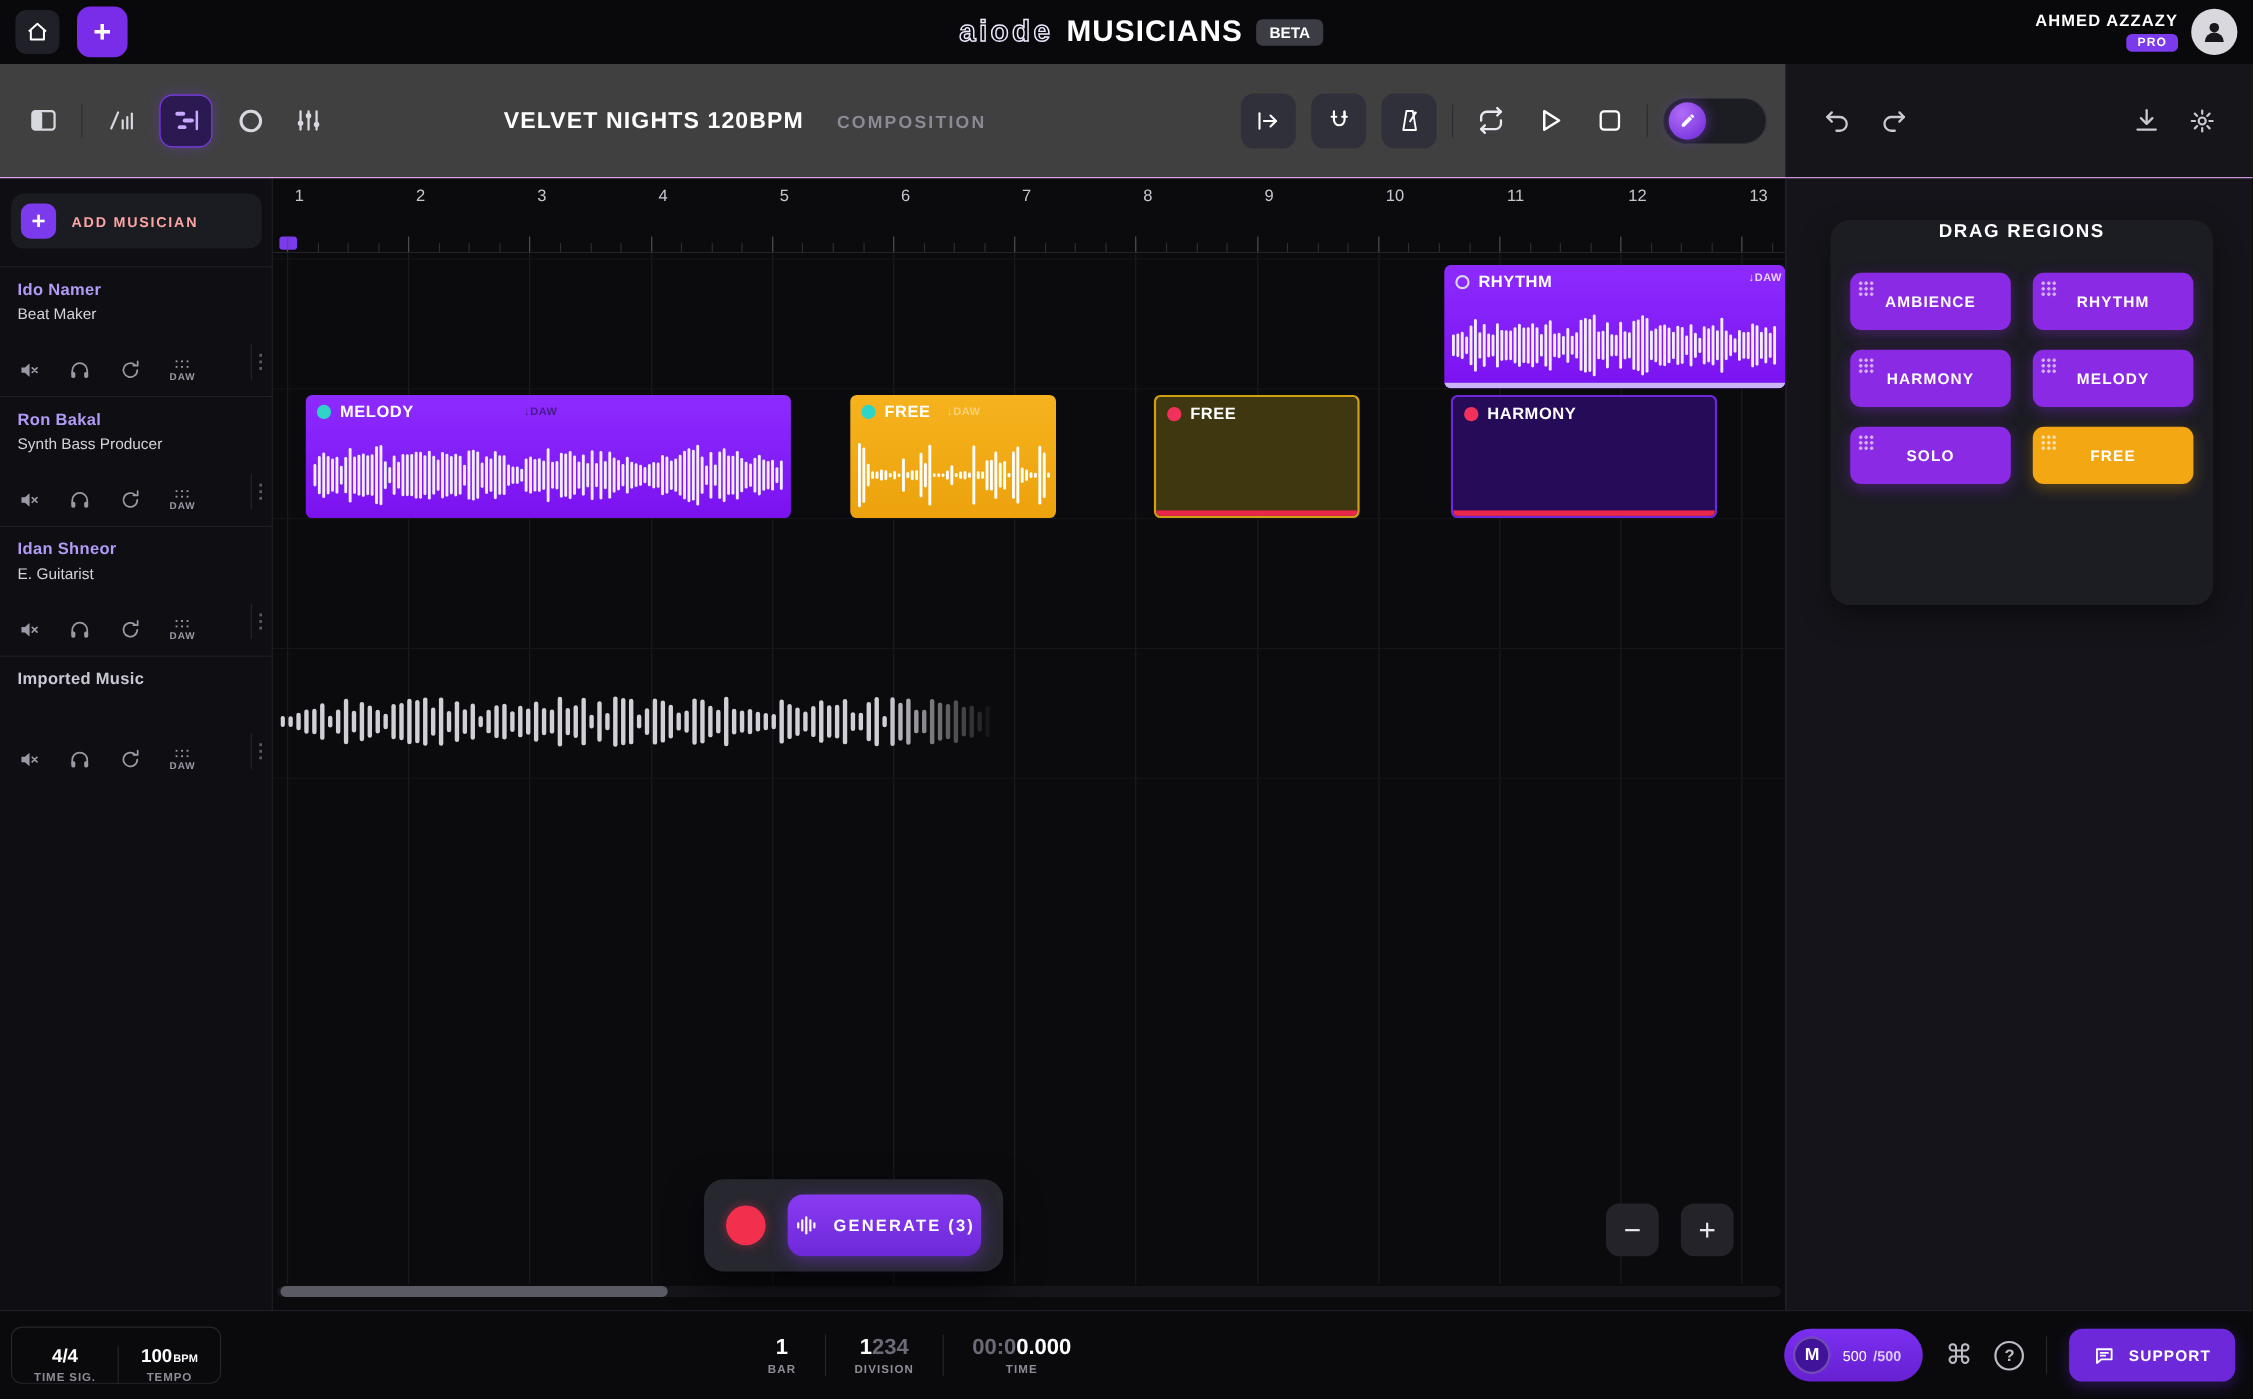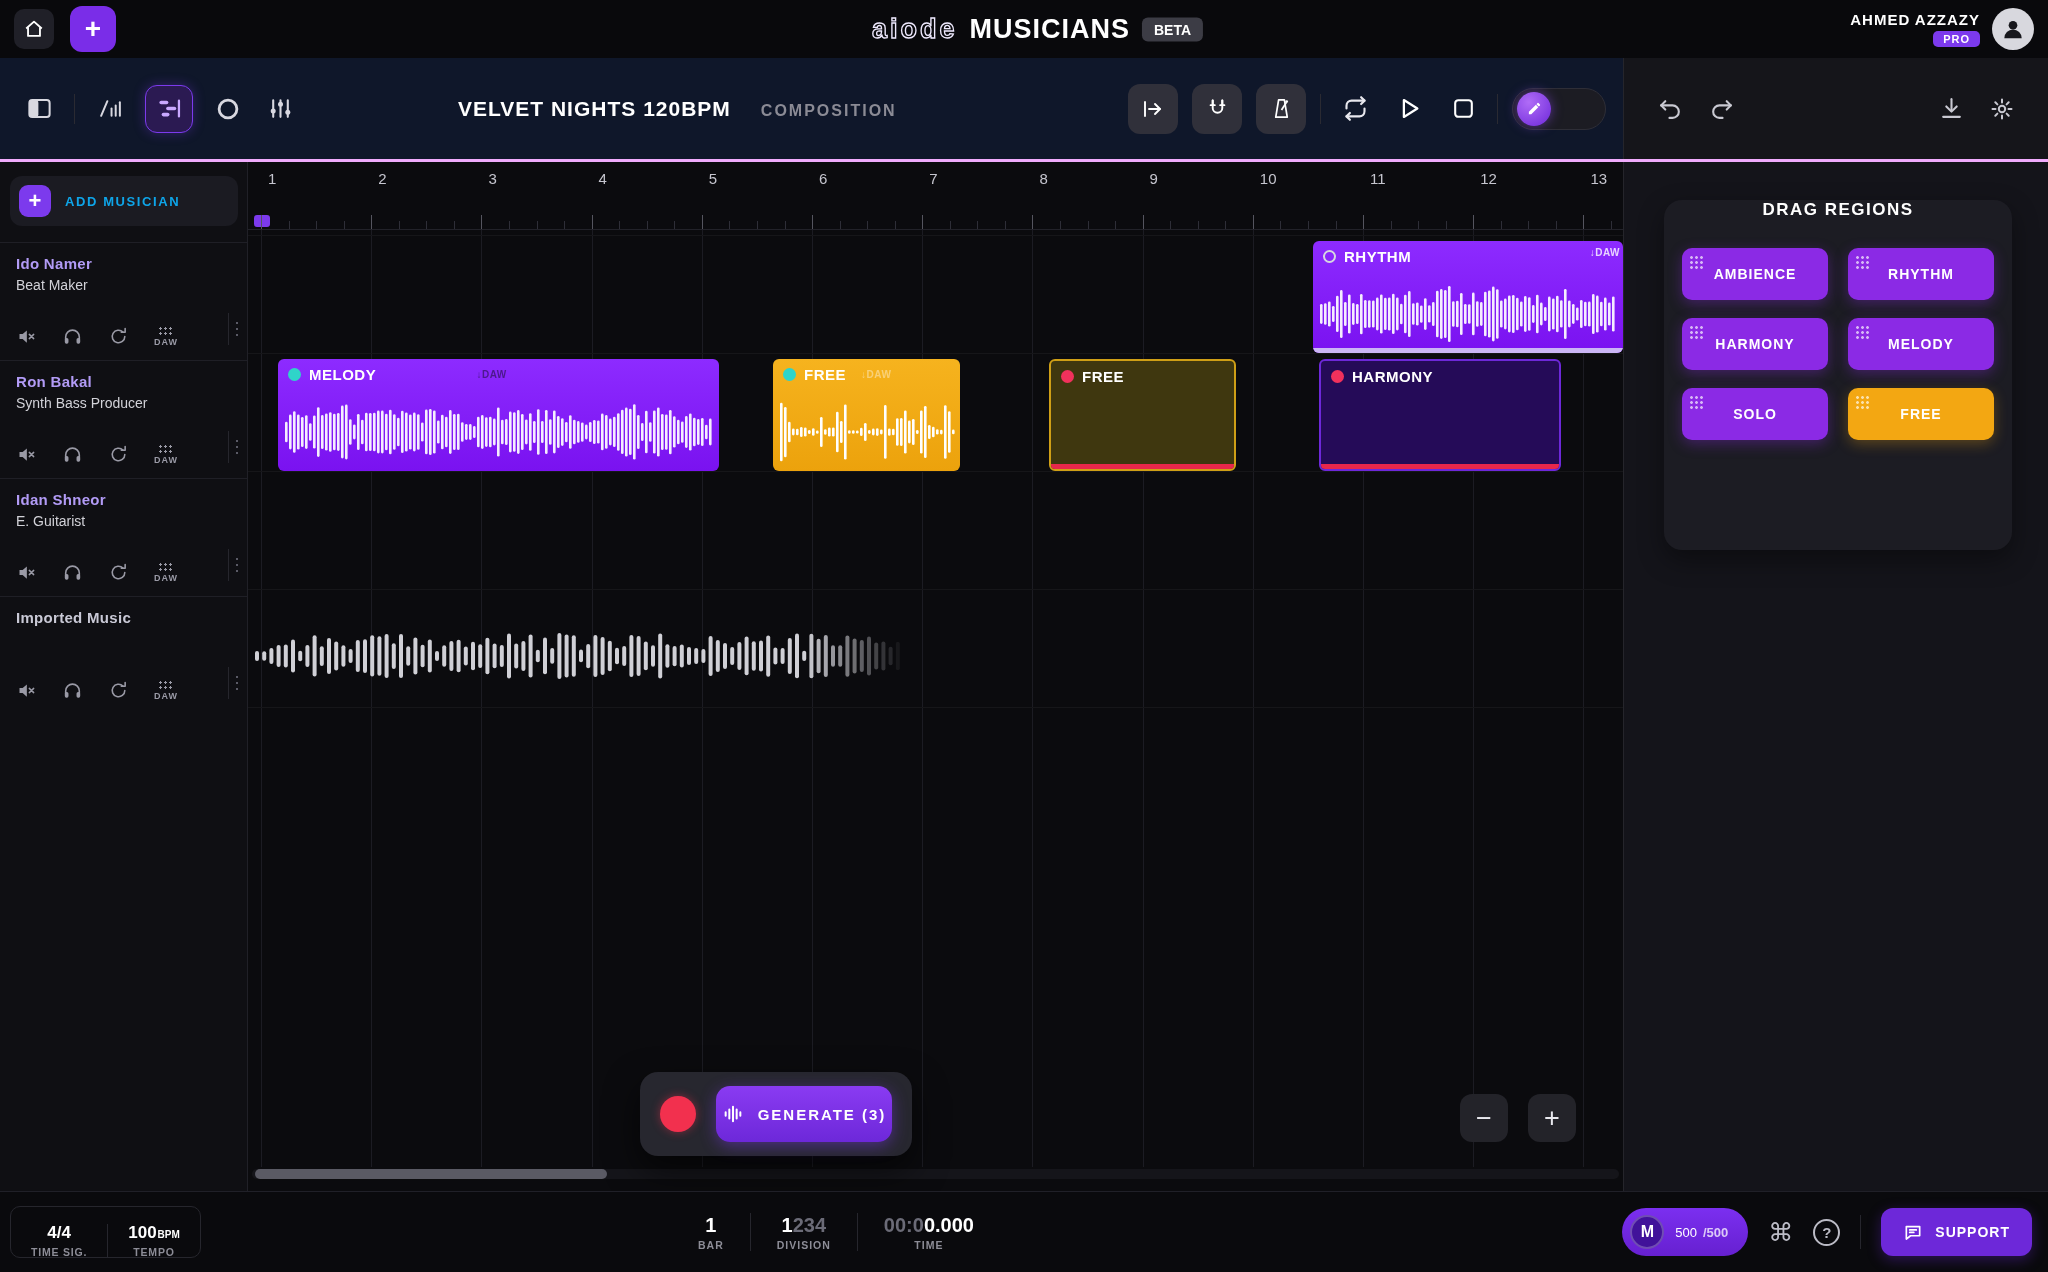--- a/index.html
+++ b/index.html
@@ -19,21 +19,21 @@
   @supports ((-webkit-text-stroke:1px #fff)){.logo-primary{color:transparent;-webkit-text-stroke:1.3px #efeaff;}}
   .logo-secondary{font-size:27px;font-weight:800;letter-spacing:1px;}
   .badge-beta{background:#3c3c45;border-radius:6px;padding:4px 12px;font-size:14px;font-weight:600;}
   .user{margin-left:auto;display:flex;align-items:center;gap:12px;}
   .user-meta{display:flex;flex-direction:column;align-items:flex-end;gap:3px;}
   .user-name{font-size:15px;font-weight:700;letter-spacing:1px;}
   .badge-pro{background:#7c3aed;border-radius:5px;padding:2px 10px;font-size:11px;font-weight:800;letter-spacing:1px;}
   .avatar{width:42px;height:42px;border-radius:50%;background:#d8d8de;}
 
   
-  .toolbar{position:absolute;top:58px;left:0;width:100%;height:104px;background:#0f172a;border-bottom:3px solid #f0abfc;z-index:5;}
+  .toolbar{position:absolute;top:58px;left:0;width:100%;height:104px;background:#404040;border-bottom:1px solid #f0abfc;z-index:5;}
   .tb-left{position:absolute;left:22px;top:0;height:100%;display:flex;align-items:center;gap:18px;}
   .tb-icon{width:34px;height:34px;}
   .tb-icon.selected{width:48px;height:48px;border-radius:12px;background:#2b1a52;border:1px solid #7c3aed;box-shadow:0 0 12px rgba(124,58,237,.35);}
   .tb-sep{width:1px;height:30px;background:#2a2a32;}
   .tb-title{position:absolute;left:458px;top:50%;transform:translateY(-50%);display:flex;align-items:baseline;gap:30px;}
   .tb-title h1{font-size:21px;font-weight:800;letter-spacing:1px;margin:0;}
   .tb-subtitle{font-size:16px;color:#8b8b95;letter-spacing:2px;font-weight:600;}
   .tb-transport{position:absolute;left:1128px;top:50%;transform:translateY(-50%);display:flex;align-items:center;gap:14px;}
   .tp-btn{width:50px;height:50px;border-radius:12px;background:#30303a;}
   .tp-plain{width:40px;height:40px;}
@@ -42,21 +42,21 @@
                background:radial-gradient(circle at 35% 30%,#b06cf7,#6d28d9);box-shadow:0 0 12px rgba(150,80,255,.5);}
   .tb-panel{position:absolute;right:0;top:0;width:425px;height:100%;background:#15151a;border-left:1px solid #25252b;
             display:flex;align-items:center;padding:0 34px;gap:26px;}
   .tb-panel .spacer{flex:1;}
 
   
   .sidebar{position:absolute;left:0;top:162px;width:248px;height:1029px;background:#0f0f13;border-right:1px solid #202027;z-index:4;}
   .add-musician{position:absolute;left:10px;top:14px;width:228px;height:50px;border-radius:12px;background:#1b1b22;
                 display:flex;align-items:center;gap:14px;padding:0 9px;}
   .add-plus{width:32px;height:32px;border-radius:9px;background:#7c3aed;font-size:22px;font-weight:600;}
-  .add-label{font-size:13px;font-weight:800;letter-spacing:1.6px;color:#0ea5e9;}
+  .add-label{font-size:13px;font-weight:800;letter-spacing:1.6px;color:#fca5a5;}
   .musician{height:118px;border-top:1px solid #1f1f26;padding:12px 16px 0;position:relative;}
   .m-name{font-size:15px;font-weight:700;color:#b29bf6;letter-spacing:.3px;}
   .m-name.gray{color:#c9c9d6;}
   .m-role{font-size:14px;color:#d2d2d8;margin-top:5px;}
   .m-controls{position:absolute;left:16px;bottom:13px;display:flex;align-items:center;gap:25px;}
   .m-ctrl{display:flex;align-items:center;justify-content:center;}
   .daw-ctrl{display:flex;flex-direction:column;align-items:center;gap:2px;cursor:pointer;}
   .daw-dots{width:16px;height:9px;background-image:radial-gradient(circle,#9a9aa6 1.1px,transparent 1.3px);background-size:5px 5px;}
   .daw-text{font-size:9px;font-weight:700;color:#9a9aa6;letter-spacing:1px;}
   .m-end{position:absolute;right:8px;bottom:14px;display:flex;align-items:center;gap:6px;height:34px;}

